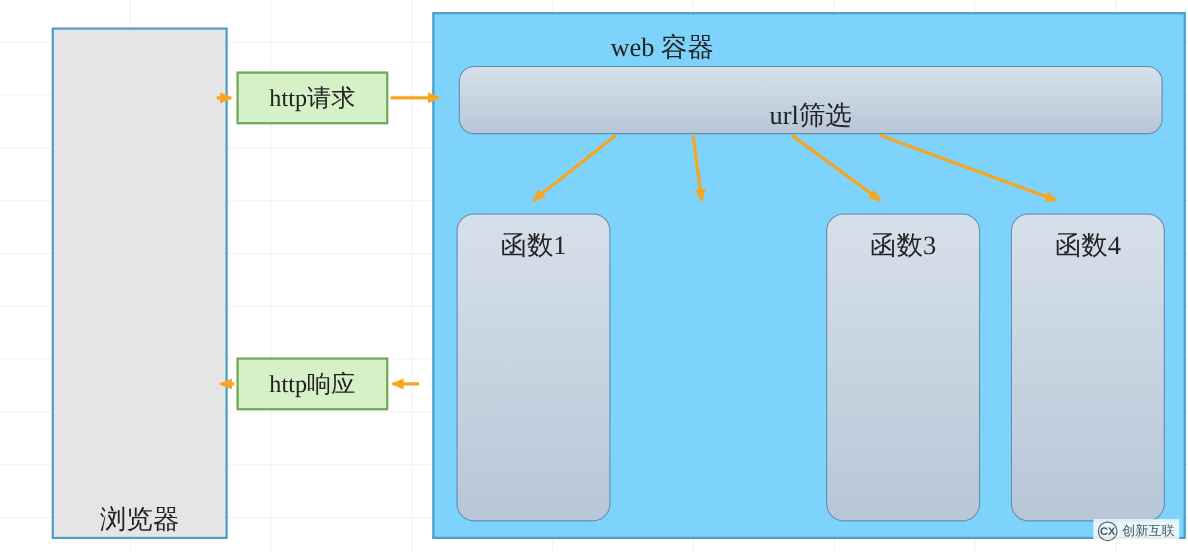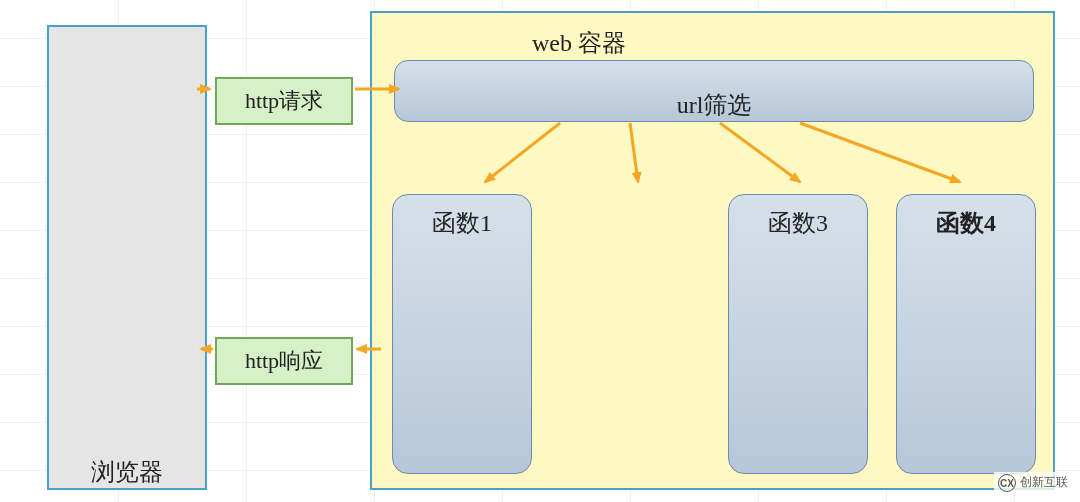--- a/index.html
+++ b/index.html
@@ -36,25 +36,25 @@
       display: flex;
       align-items: flex-end;
       justify-content: center;
       font-size: 24px;
       color: #222;
     }
 
     
     .web-container {
       position: absolute;
-      left: 370px;
+      left: 393px;
       top: 11px;
       width: 685px;
       height: 479px;
-      background: #fef9c3;
+      background: #7dd3fc;
       border: 2px solid #4aa0c8;
     }
     .web-title {
       position: absolute;
       left: 160px;
       top: 14px;
       font-size: 24px;
       color: #222;
     }
     .url-box {
@@ -81,35 +81,34 @@
       border: 1.5px solid #6a8bab;
       border-radius: 16px;
       font-size: 24px;
       color: #222;
       padding-top: 12px;
       text-align: center;
     }
     .fn1 { left: 20px; }
     .fn2 { left: 188px; }
     .fn3 { left: 356px; }
-    .fn4 { left: 524px; font-weight: bold; }
+    .fn4 { left: 524px; }
 
     
     .label-box {
       position: absolute;
       width: 138px;
       height: 48px;
       background: #d6f0c8;
       border: 2px solid #6fa85a;
       display: flex;
       align-items: center;
       justify-content: center;
       font-size: 22px;
       color: #222;
-      margin-top: 12px;
     }
     .req-label { left: 215px; top: 65px; }
     .res-label { left: 215px; top: 325px; }
 
     
     svg.arrows { position: absolute; inset: 0; pointer-events: none; }
 
     
     .watermark {
       position: absolute;

